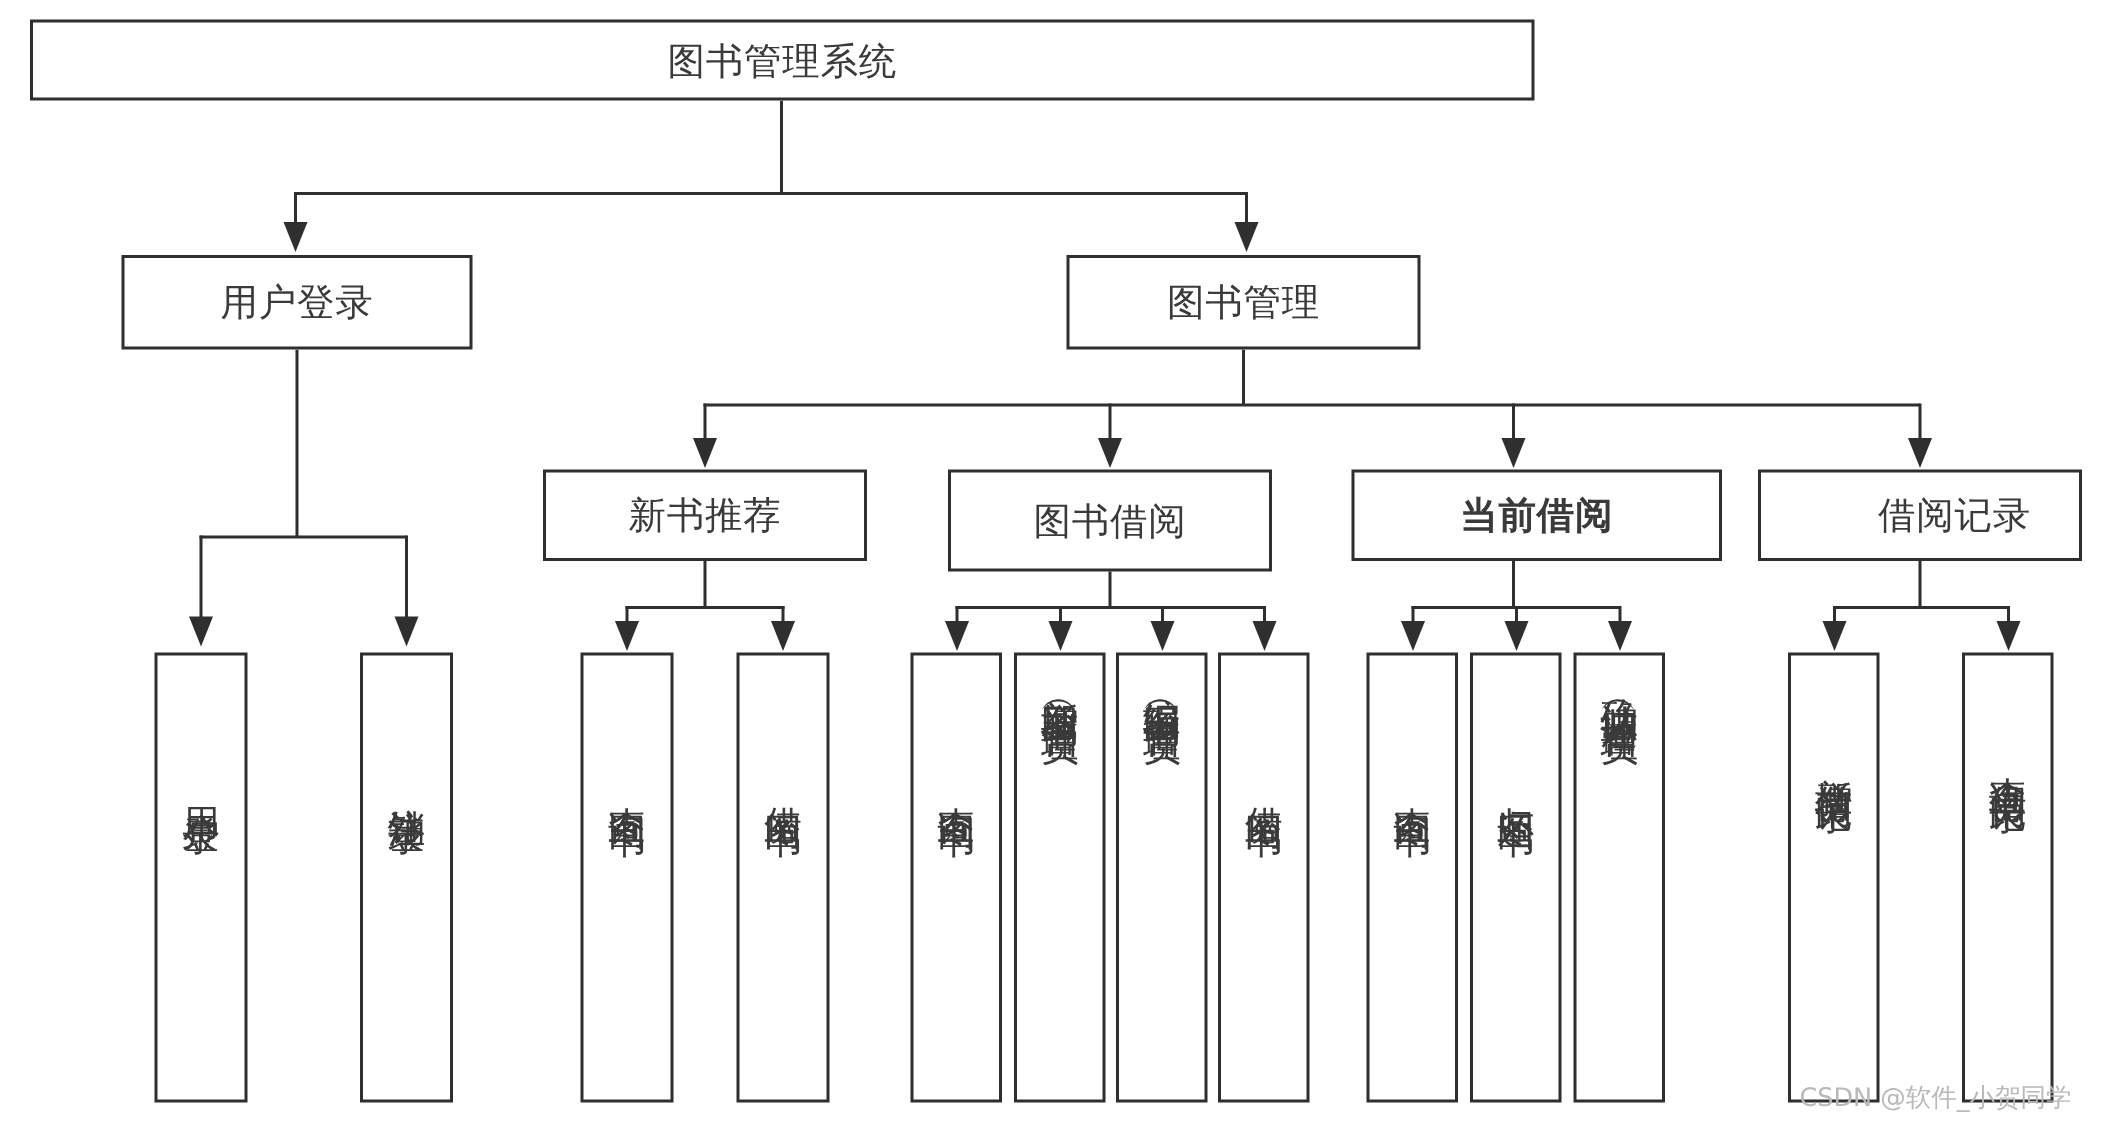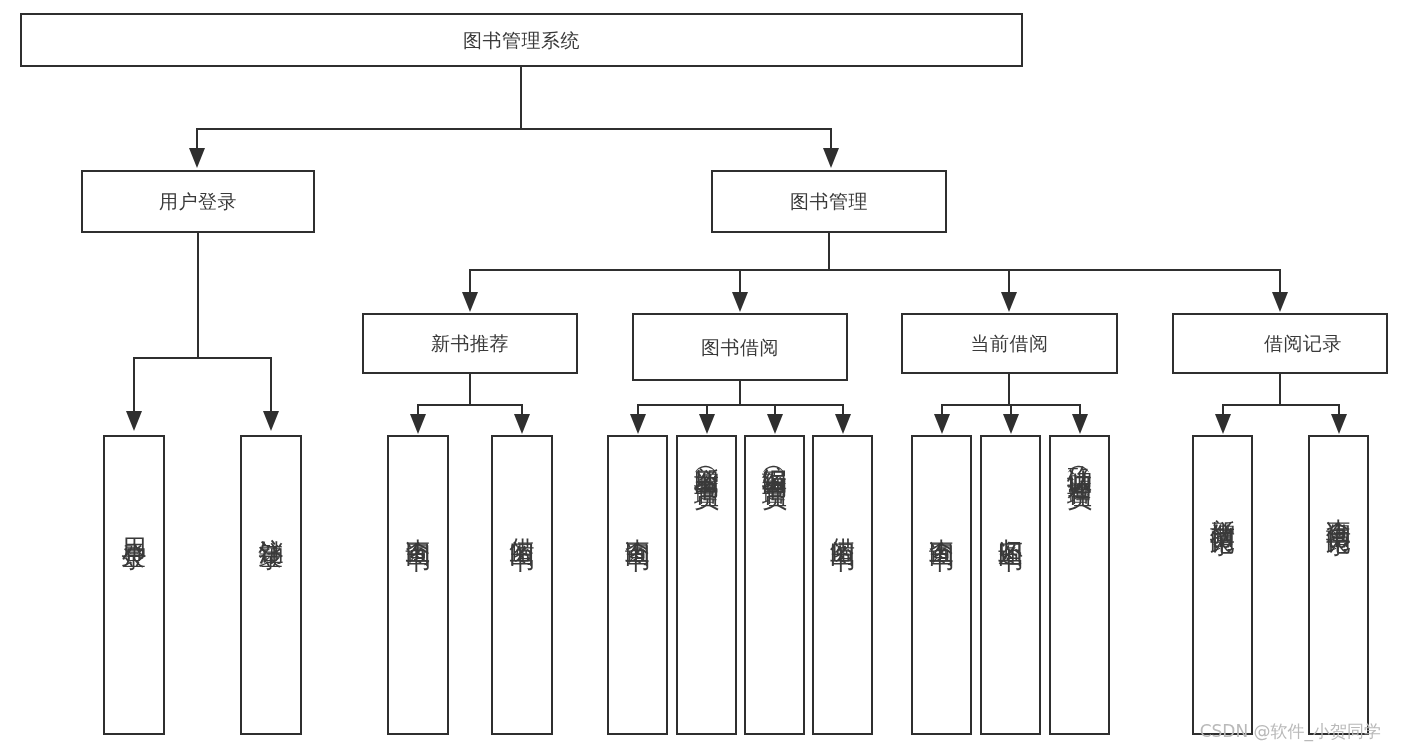--- a/index.html
+++ b/index.html
@@ -27,21 +27,21 @@
     justify-content: center;
     color: #3a3a3a;
     z-index: 3;
   }
   .node-label {
     color: #3a3a3a;
     line-height: 1.08;
     letter-spacing: 0.5px;
   }
   .node.horizontal .node-label {
-    font-size: 19px;
+    font-size: 25px;
     white-space: nowrap;
   }
   .node.vertical {
     align-items: flex-start;
     padding-top: 9px;
   }
   .node.vertical .node-label {
     writing-mode: vertical-rl;
     text-orientation: upright;
     font-size: 25px;
@@ -156,21 +156,21 @@
   <div class="node horizontal" style="left:362px; top:313px; width:216px; height:61px;">
     <span class="node-label">新书推荐</span>
   </div>
 
   <div class="node horizontal" style="left:711px; top:170px; width:236px; height:63px;">
     <span class="node-label">图书管理</span>
   </div>
   <div class="node horizontal" style="left:632px; top:313px; width:216px; height:68px;">
     <span class="node-label">图书借阅</span>
   </div>
-  <div class="node horizontal" style="left:901px; top:313px; width:217px; height:61px;">
+  <div class="node horizontal" style="left:901px; top:313px; width:247px; height:61px;font-weight:bold;">
     <span class="node-label">当前借阅</span>
   </div>
   <div class="node horizontal" style="left:1172px; top:313px; width:216px; height:61px;padding-left:46px;">
     <span class="node-label">借阅记录</span>
   </div>
 
   <div class="node vertical mid" style="left:103px; top:435px; width:62px; height:300px;">
     <span class="node-label">用户登录</span>
   </div>
   <div class="node vertical mid" style="left:240px; top:435px; width:62px; height:300px;">

